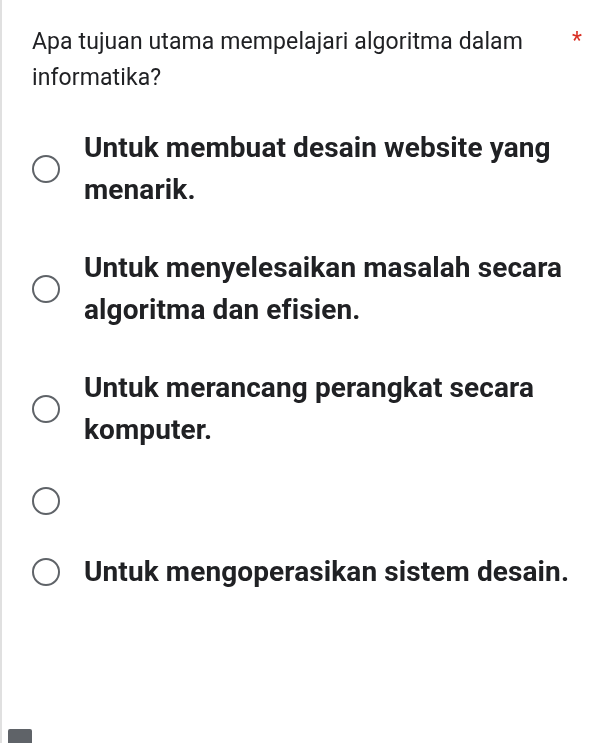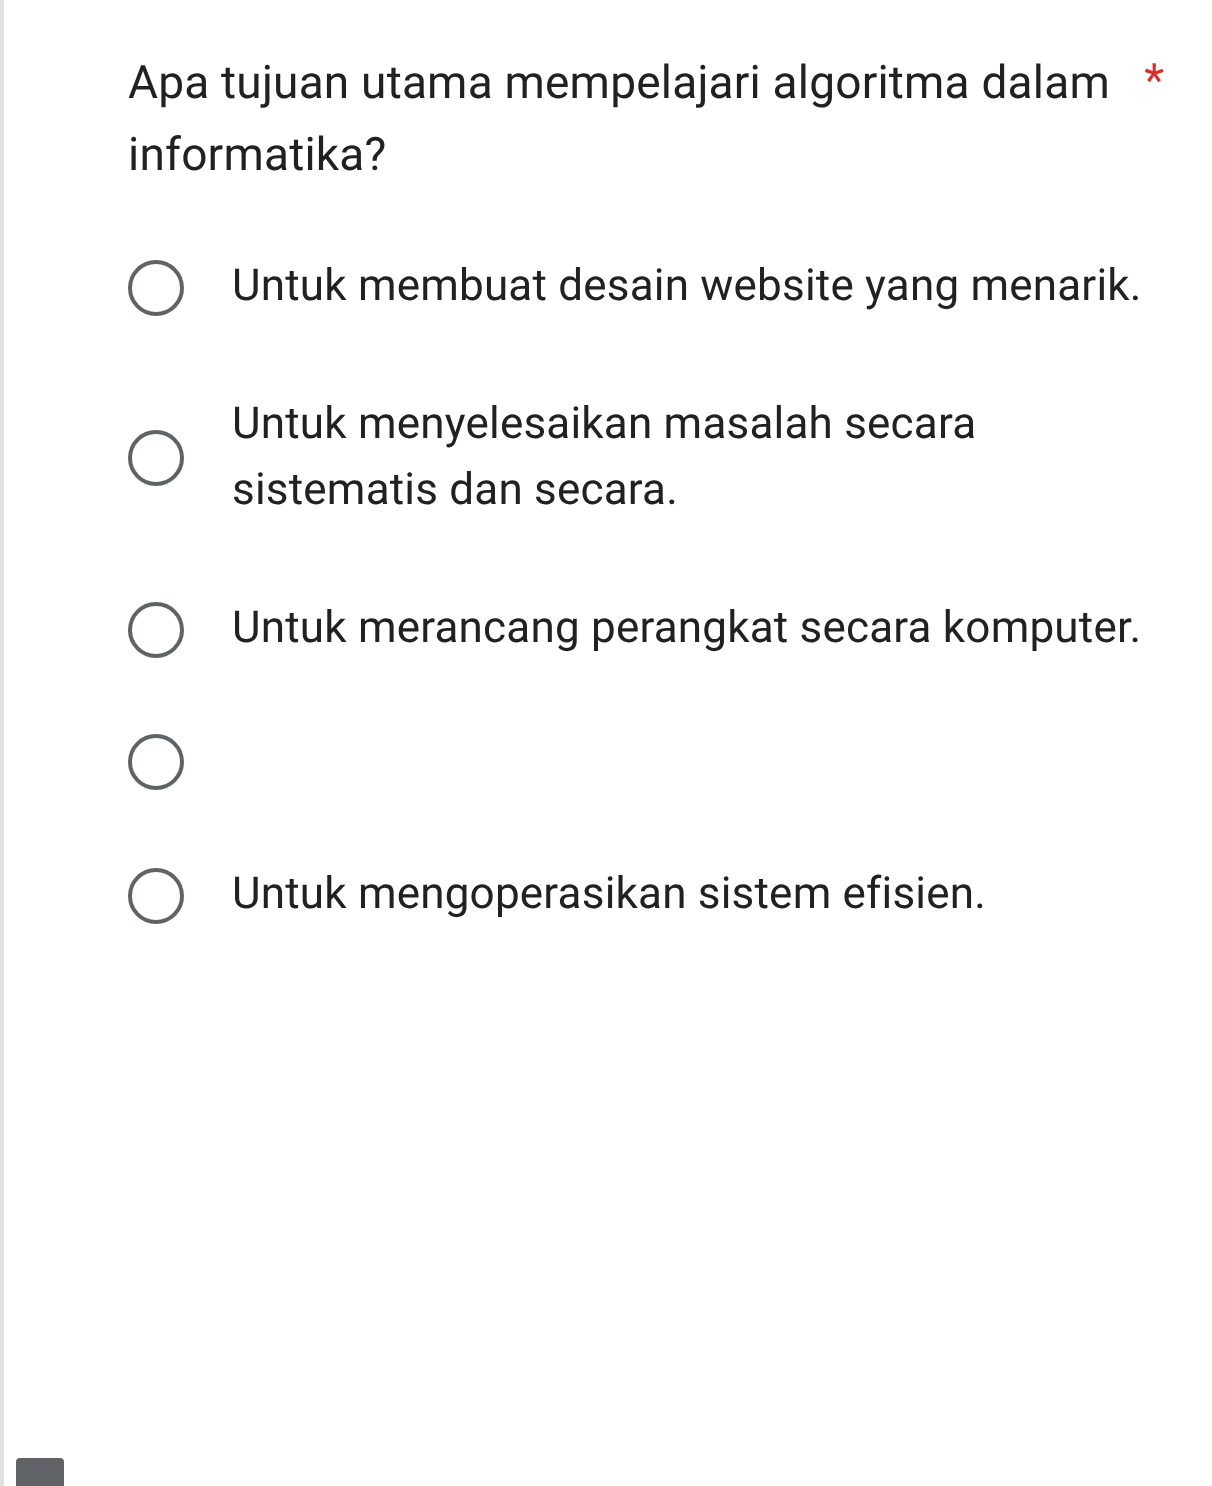--- a/index.html
+++ b/index.html
@@ -17,21 +17,20 @@
     .left-border {
       position: absolute;
       left: 0;
       top: 0;
       width: 2px;
       height: 100%;
       background: #e0e0e0;
     }
     .question-container {
       padding: 24px 24px 24px 32px;
-      margin-left: 32px;
     }
     .question-header {
       display: flex;
       align-items: flex-start;
       margin-bottom: 32px;
     }
     .question-text {
       font-size: 23px;
       line-height: 1.55;
       color: #202124;
@@ -60,24 +59,24 @@
     .radio-circle {
       width: 28px;
       height: 28px;
       min-width: 28px;
       border: 2.5px solid #5f6368;
       border-radius: 50%;
       background: transparent;
       flex-shrink: 0;
     }
     .option-label {
-      font-size: 22px;
+      font-size: 28px;
       line-height: 1.5;
       color: #202124;
-      font-weight: 400;
+      font-weight: 700;
       letter-spacing: 0.1px;
     }
     .bottom-tab {
       position: absolute;
       bottom: 0;
       left: 8px;
       width: 24px;
       height: 14px;
       background: #5f6368;
       border-radius: 2px 2px 0 0;
@@ -94,29 +93,29 @@
     <div class="required-asterisk">*</div>
   </div>
 
   <div class="options-list">
     <label class="option-row">
       <span class="radio-circle"></span>
       <span class="option-label">Untuk membuat desain website yang menarik.</span>
     </label>
     <label class="option-row">
       <span class="radio-circle"></span>
-      <span class="option-label">Untuk menyelesaikan masalah secara sistematis dan secara.</span>
+      <span class="option-label">Untuk menyelesaikan masalah secara algoritma dan efisien.</span>
     </label>
     <label class="option-row">
       <span class="radio-circle"></span>
       <span class="option-label">Untuk merancang perangkat secara komputer.</span>
     </label>
     <label class="option-row">
       <span class="radio-circle"></span>
     </label>
     <label class="option-row">
       <span class="radio-circle"></span>
-      <span class="option-label">Untuk mengoperasikan sistem efisien.</span>
+      <span class="option-label">Untuk mengoperasikan sistem desain.</span>
     </label>
   </div>
 </div>
 
 <div class="bottom-tab"></div>
 
 </body></html>

